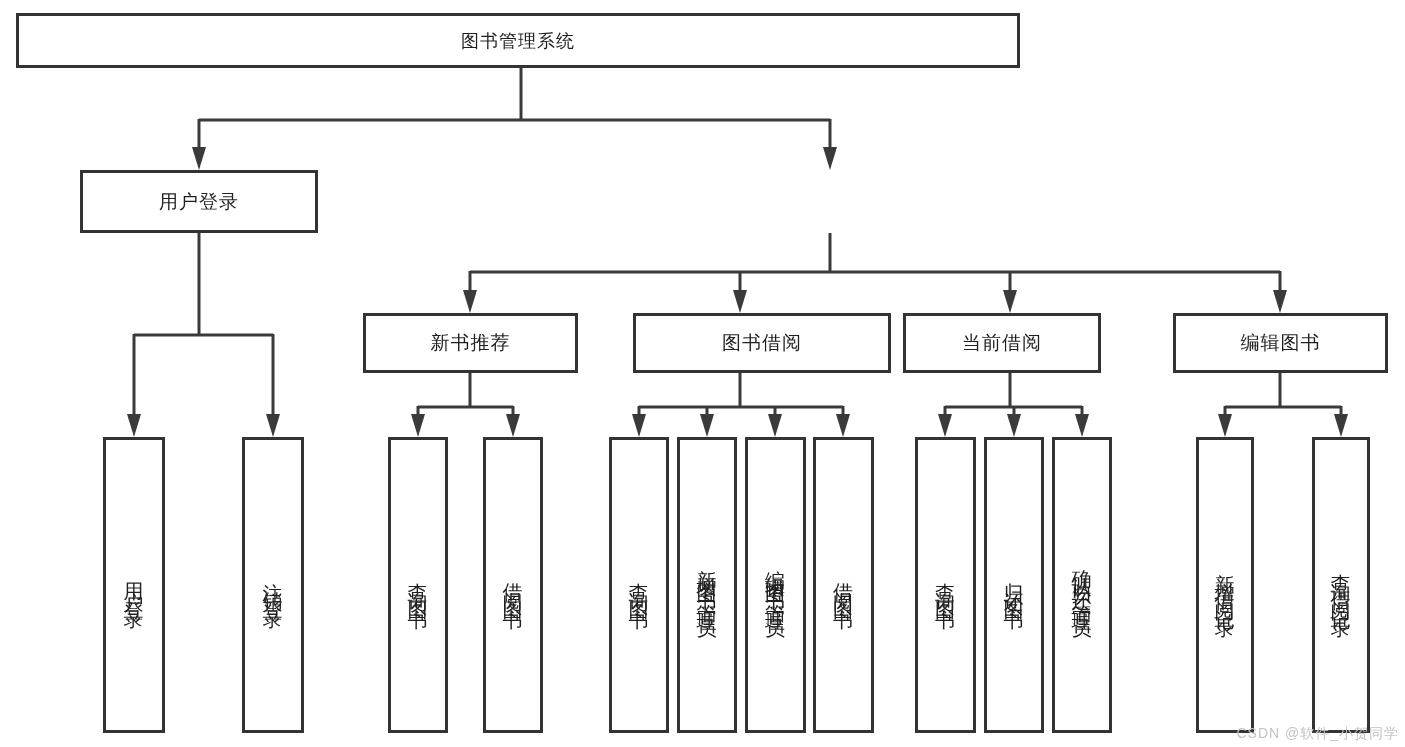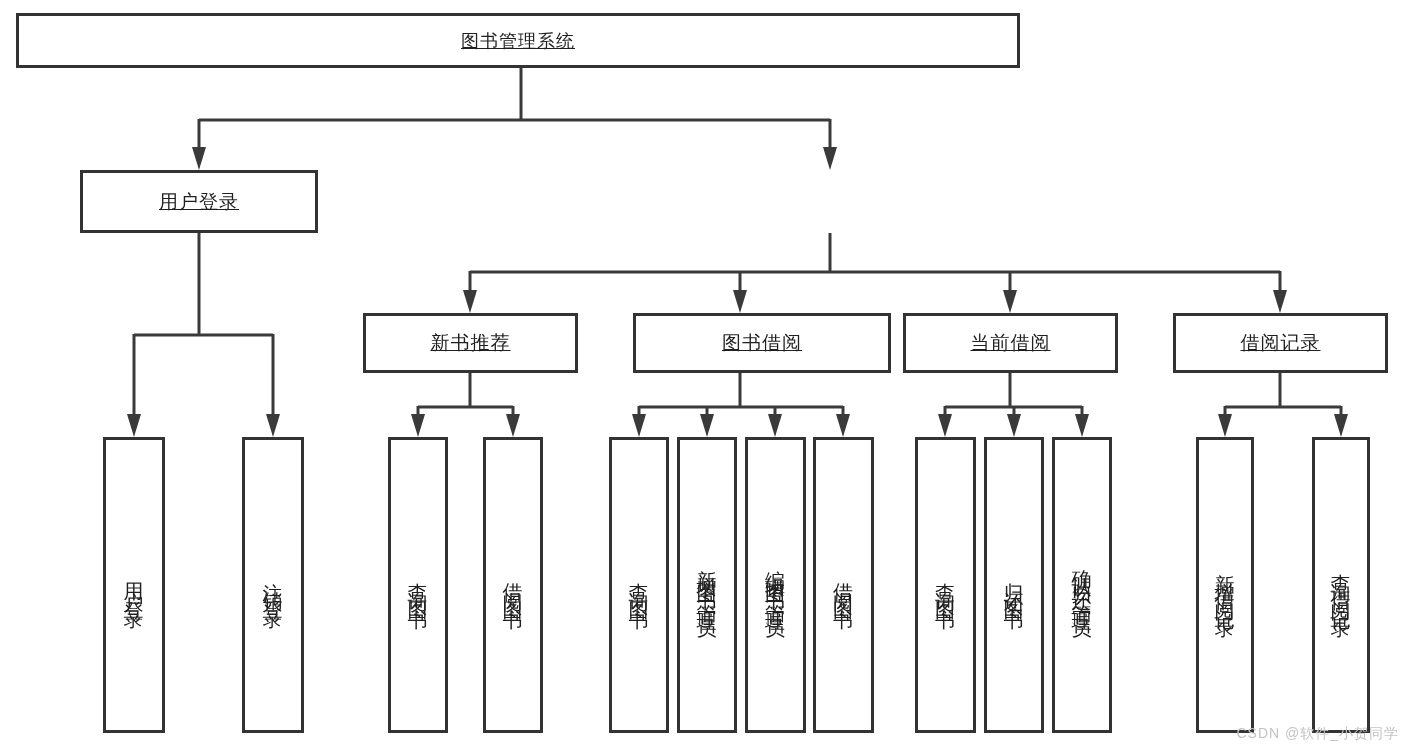--- a/index.html
+++ b/index.html
@@ -35,21 +35,20 @@
     display: flex;
     align-items: center;
     justify-content: center;
     color: var(--text);
     z-index: 10;
   }
   .hlabel {
     font-size: 19px;
     letter-spacing: 1px;
     white-space: nowrap;
-    text-decoration: underline;
   }
   .root-box .hlabel { font-size: 18px; }
   .vbox {
     top: 437px;
     height: 296px;
     width: 60px;
   }
   .vlabel {
     writing-mode: vertical-rl;
     text-orientation: mixed;
@@ -143,25 +142,25 @@
   <div class="box" style="left:80px;top:170px;width:238px;height:63px">
     <span class="hlabel">用户登录</span>
   </div>
 
   <div class="box" style="left:363px;top:313px;width:215px;height:60px">
     <span class="hlabel">新书推荐</span>
   </div>
   <div class="box" style="left:633px;top:313px;width:258px;height:60px">
     <span class="hlabel">图书借阅</span>
   </div>
-  <div class="box" style="left:903px;top:313px;width:215px;height:60px">
+  <div class="box" style="left:903px;top:313px;width:198px;height:60px">
     <span class="hlabel">当前借阅</span>
   </div>
   <div class="box" style="left:1173px;top:313px;width:215px;height:60px">
-    <span class="hlabel">借阅记录</span>
+    <span class="hlabel">编辑图书</span>
   </div>
 
   <div class="box vbox" style="left:103px;width:62px">
     <span class="vlabel">用户登录</span>
   </div>
   <div class="box vbox" style="left:242px;width:62px">
     <span class="vlabel">注销登录</span>
   </div>
 
   <div class="box vbox" style="left:388px">

